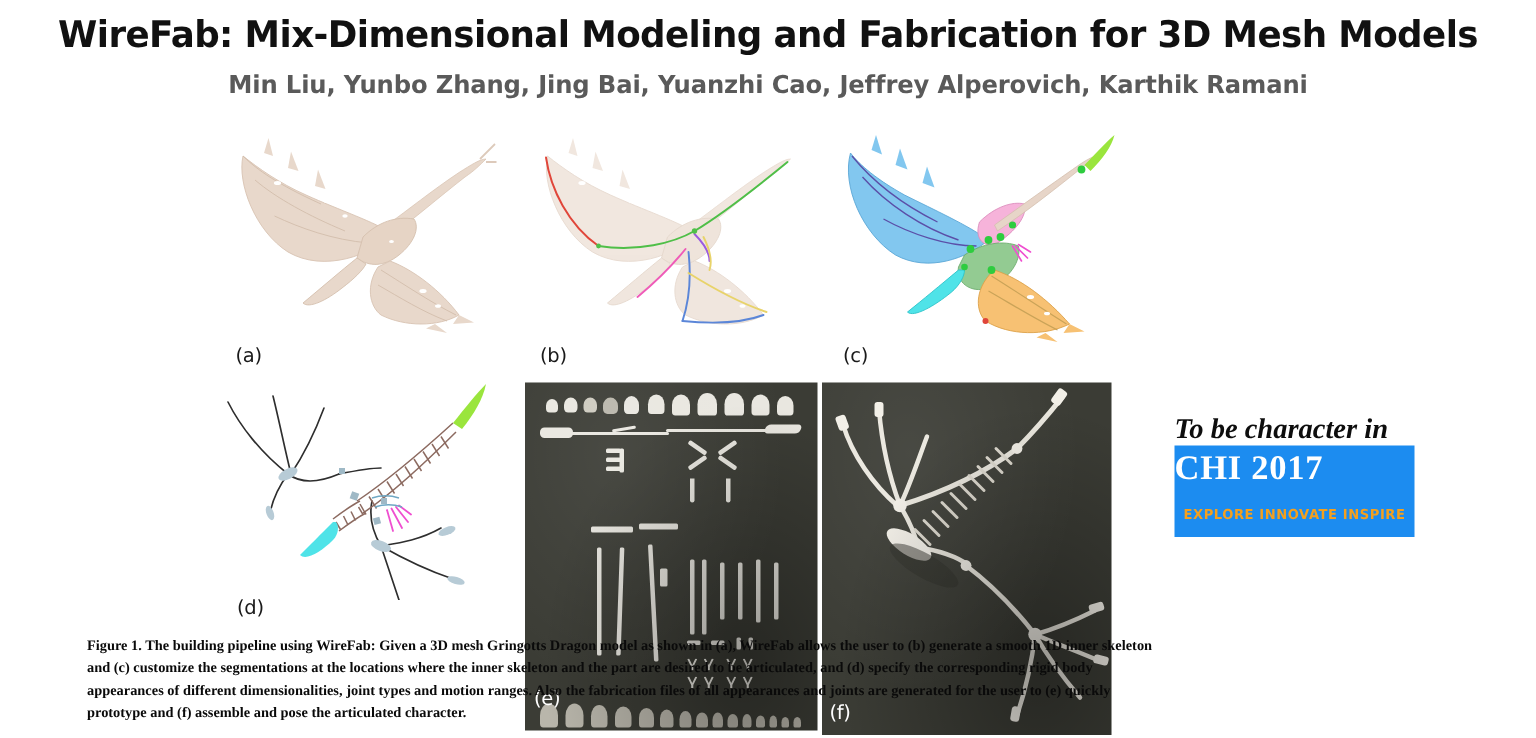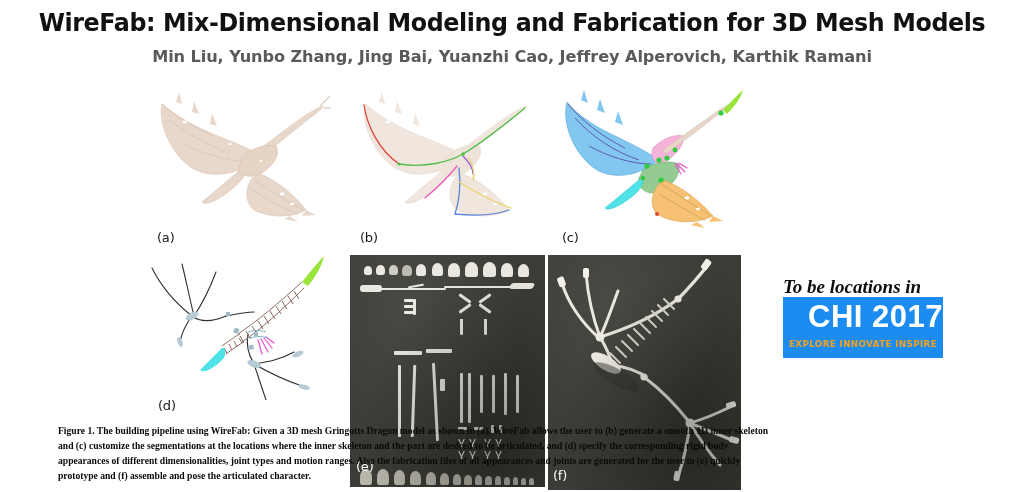--- a/index.html
+++ b/index.html
@@ -93,24 +93,24 @@
   #chi-logo {
     position: absolute;
     left: 783px; top: 297px;
     width: 160px; height: 61px;
     background: #1c8cf0;
     overflow: hidden;
   }
   #chi-logo-title {
     position: absolute;
     left: 0; top: 2px; width: 160px;
-    text-align: right;
-    font-family: Liberation Sans, sans-serif;
-    font-weight: bold;
-    font-size: 31px;
+    text-align: left;
+    font-family: Liberation Serif, serif;
+    font-weight: bold;
+    font-size: 23px;
     letter-spacing: 0.5px;
     color: #ffffff;
     white-space: nowrap;
   }
   #chi-logo-tagline {
     position: absolute;
     left: 0; top: 41px; width: 160px;
     text-align: center;
     font-family: "DejaVu Sans", "Liberation Sans", sans-serif;
     font-weight: bold;
@@ -460,20 +460,20 @@
       <rect x="181" y="182" width="10" height="6" rx="2" fill="#f2efe7" transform="rotate(14 186 185)"></rect>
       <rect x="126" y="216" width="6" height="10" rx="2" fill="#f2efe7" transform="rotate(10 129 221)"></rect>
 
       <ellipse cx="68" cy="122" rx="26" ry="8" fill="#2b2c26" opacity="0.5" transform="rotate(30 68 122)"></ellipse>
     </svg>
     <span class="panel-label on-photo" style="position:absolute; left:5px; top:213px;">(f)</span>
   </div>
 
 </div>
 
-<div id="presented-at">To be locations in</div>
+<div id="presented-at">To be character in</div>
 
 <div id="chi-logo">
   <div id="chi-logo-title">CHI 2017</div>
   <div id="chi-logo-tagline">EXPLORE INNOVATE INSPIRE</div>
 </div>
 
 <div id="figure-caption">Figure 1.  The building pipeline using WireFab: Given a 3D mesh Gringotts Dragon model as shown in (a), WireFab allows the user to (b) generate a smooth 1D inner skeleton and (c) customize the segmentations at the locations where the inner skeleton and the part are desired to be articulated, and (d) specify the corresponding rigid body appearances of different dimensionalities, joint types and motion ranges. Also the fabrication files of all appearances and joints are generated for the user to (e) quickly prototype and (f) assemble and pose the articulated character.</div>
 
 </body></html>

